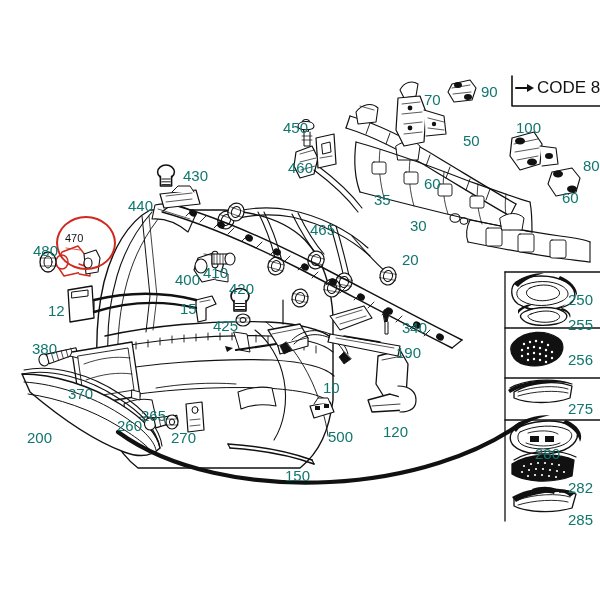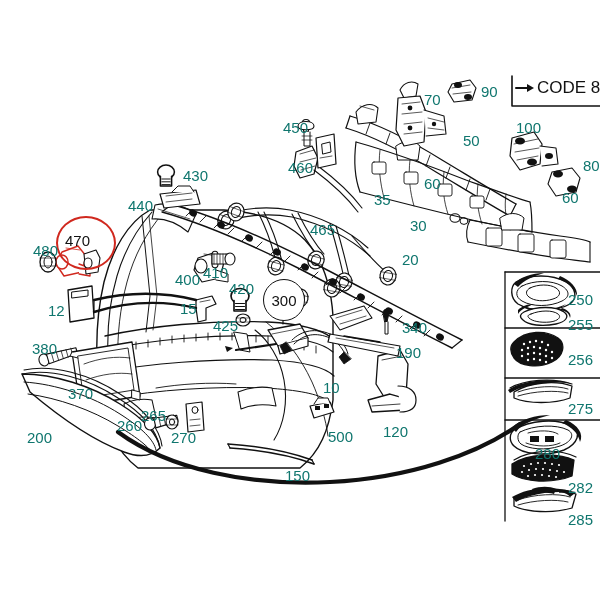--- a/index.html
+++ b/index.html
@@ -7,21 +7,21 @@
   #stage{position:relative;width:600px;height:600px;background:#ffffff;overflow:hidden;}
   #art{position:absolute;left:0;top:0;width:600px;height:600px;}
   .lbl{position:absolute;font-family:"Liberation Sans", sans-serif;color:#0f766e;
        font-size:15px;line-height:1;white-space:nowrap;letter-spacing:0px;}
   .codebox{position:absolute;font-family:"Liberation Sans", sans-serif;font-size:17px;color:#111;
            white-space:nowrap;}
   .circlelbl{position:absolute;width:40px;height:40px;border-radius:50%;
              border:1.6px solid #111;background:#fff;display:flex;align-items:center;
              justify-content:center;font-size:15px;color:#111;}
   .redcirc{position:absolute;border:2.2px solid #d0281e;border-radius:50%;background:transparent;}
-  .redlbl{position:absolute;font-size:15px;color:#111;}
+  .redlbl{position:absolute;font-size:11px;color:#111;}
 </style>
 </head>
 <body>
 
 <div id="stage">
 
   <svg id="art" viewBox="0 0 600 600">
     <defs>
       <g id="boltHead">
         <ellipse cx="0" cy="0" rx="6" ry="5" fill="#fff" stroke="#111" stroke-width="1.1"></ellipse>
@@ -502,23 +502,20 @@
 
   <div class="codebox" style="left:537px; top:78px;">
     <span>CODE 801</span>
   </div>
 
   <div class="redcirc" style="left:56px; top:216px; width:56px; height:50px;"></div>
   <div class="redlbl" style="left:65px; top:232px;">
     <span>470</span>
   </div>
 
-  <div class="circlelbl" style="left:263px; top:279px;">
-    <span>300</span>
-  </div>
 
   <div id="labels">
       <div class="lbl" style="left: 424px; top: 92px;">70</div>
       <div class="lbl" style="left: 481px; top: 84px;">90</div>
       <div class="lbl" style="left: 463px; top: 133px;">50</div>
       <div class="lbl" style="left: 516px; top: 120px;">100</div>
       <div class="lbl" style="left: 583px; top: 158px;">80</div>
       <div class="lbl" style="left: 562px; top: 190px;">60</div>
       <div class="lbl" style="left: 424px; top: 176px;">60</div>
       <div class="lbl" style="left: 374px; top: 192px;">35</div>

